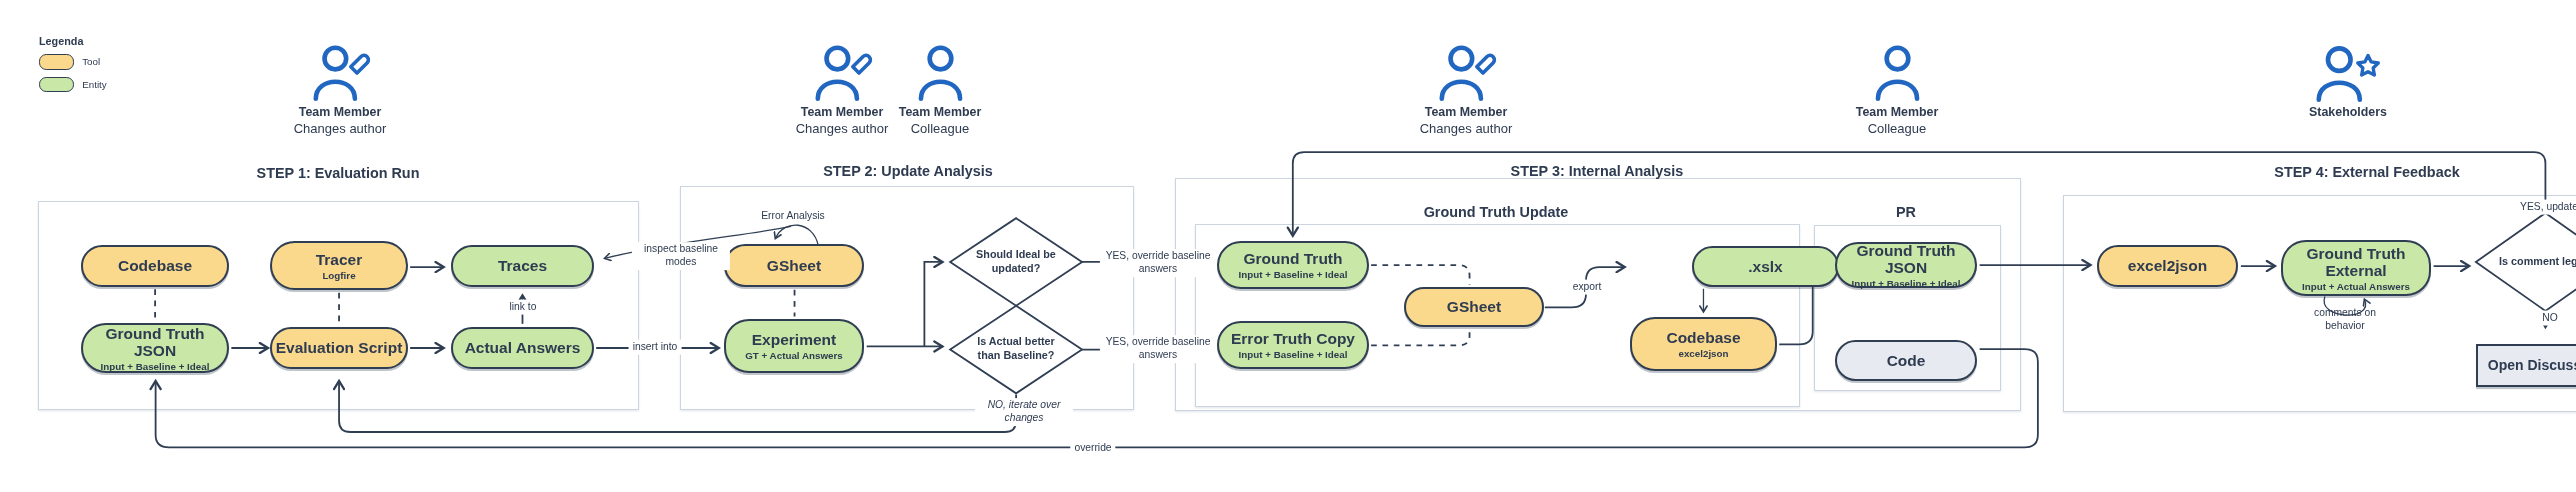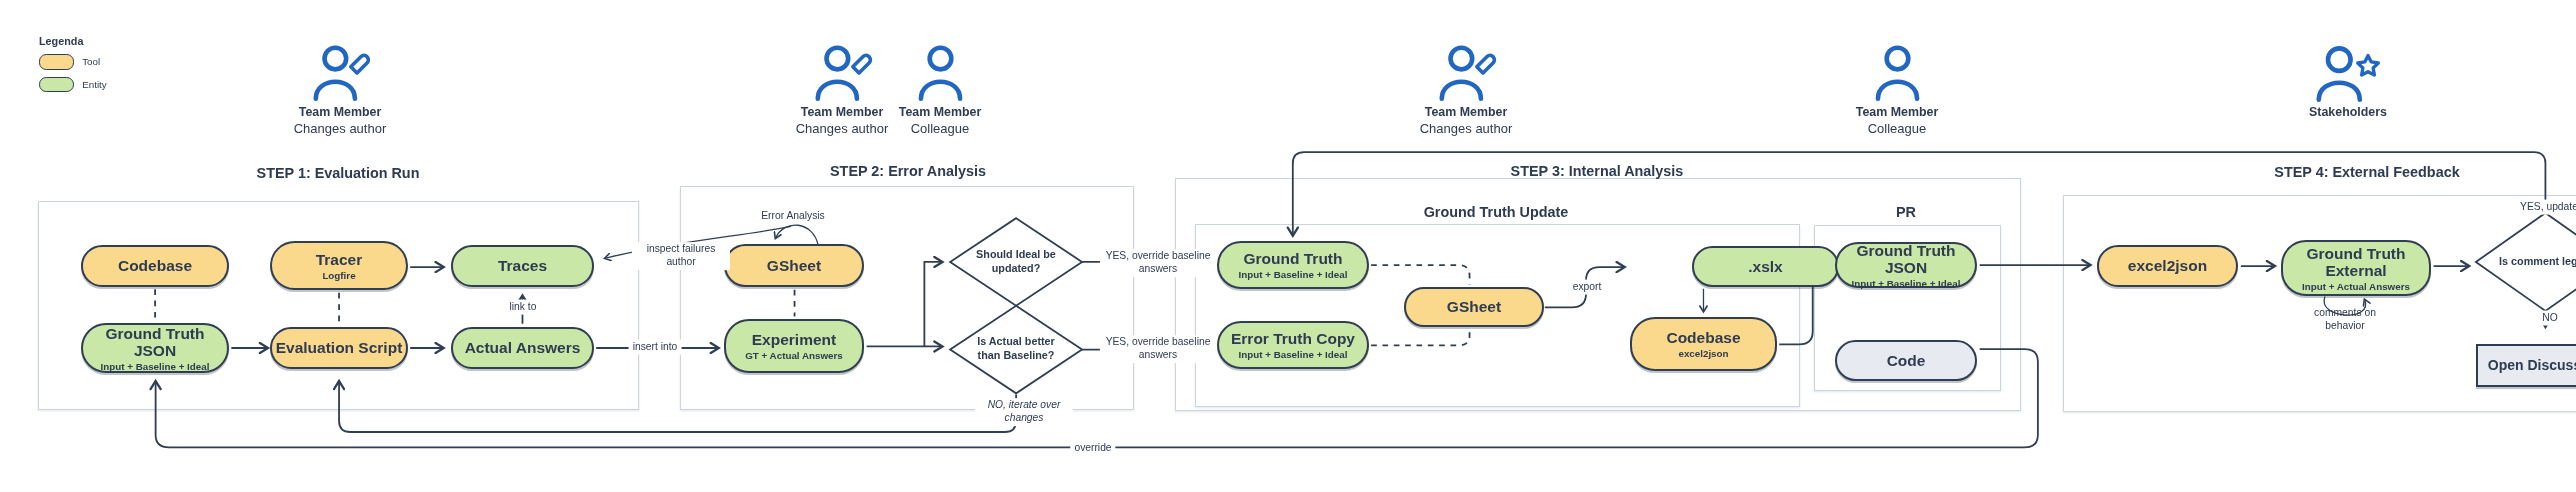--- a/index.html
+++ b/index.html
@@ -101,21 +101,21 @@
     <svg width="77" height="63" viewBox="0 0 150 122">
       <circle cx="58" cy="34" r="22" stroke-width="9"></circle>
       <path d="M18,112 C18,68 98,68 98,112" stroke-width="9" stroke-linecap="round"></path>
       <path d="M114,26 l6.2,12.5 13.8,2 -10,9.8 2.4,13.7 -12.4,-6.5 -12.4,6.5 2.4,-13.7 -10,-9.8 13.8,-2 z" stroke-width="6.5" stroke-linejoin="round"></path>
     </svg>
     <div class="aname">Stakeholders</div>
     <div class="arole"></div>
   </div>
 
   <div class="stitle" style="left:338px;top:165px;">STEP 1: Evaluation Run</div>
-  <div class="stitle" style="left:908px;top:163px;">STEP 2: Error Analysis</div>
+  <div class="stitle" style="left:908px;top:163px;">STEP 2: Update Analysis</div>
   <div class="stitle" style="left:1597px;top:163px;">STEP 3: Internal Analysis</div>
   <div class="stitle" style="left:2367px;top:164px;">STEP 4: External Feedback</div>
   <div class="gtitle" style="left:1496px;top:204px;">Ground Truth Update</div>
   <div class="gtitle" style="left:1906px;top:204px;">PR</div>
 
   <div class="box" style="left:38px;top:201px;width:599px;height:207px;"></div>
   <div class="box" style="left:680px;top:186px;width:452px;height:222px;"></div>
   <div class="box" style="left:1175px;top:178px;width:844px;height:231px;"></div>
   <div class="box" style="left:1195px;top:224px;width:603px;height:181px;"></div>
   <div class="box" style="left:1814px;top:225px;width:185px;height:164px;"></div>
@@ -228,21 +228,21 @@
   </div>
   <div class="node plain sharp" style="left:2476px;top:332px;width:138px;height:43px;">
     <div class="label" style="font-size:14px;">Open Discussion</div>
   </div>
 
   <div class="dtext" style="left:1016px;top:261px;width:88px;">Should Ideal be updated?</div>
   <div class="dtext" style="left:1016px;top:348px;width:98px;">Is Actual better than Baseline?</div>
   <div class="dtext" style="left:2545px;top:261px;width:124px;">Is comment legit?</div>
 
   <div class="elabel" style="left:793px;top:216px;">Error Analysis</div>
-  <div class="elabel bg wrap" style="left:681px;top:256px;width:90px;">inspect failures author</div>
+  <div class="elabel bg wrap" style="left:681px;top:256px;width:90px;">inspect baseline modes</div>
   <div class="elabel bg" style="left:523px;top:307px;">link to</div>
   <div class="elabel bg" style="left:655px;top:347px;">insert into</div>
   <div class="elabel bg wrap" style="left:1158px;top:263px;width:108px;">YES, override baseline answers</div>
   <div class="elabel bg wrap" style="left:1158px;top:349px;width:108px;">YES, override baseline answers</div>
   <div class="elabel bg wrap" style="left:1024px;top:412px;width:90px;font-style:italic;">NO, iterate over changes</div>
   <div class="elabel bg" style="left:1587px;top:287px;">export</div>
   <div class="elabel bg" style="left:1093px;top:448px;">override</div>
   <div class="elabel bg" style="left:2549px;top:207px;">YES, update</div>
   <div class="elabel bg" style="left:2550px;top:318px;">NO</div>
   <div class="elabel wrap" style="left:2345px;top:320px;width:98px;">comments on behavior</div>

